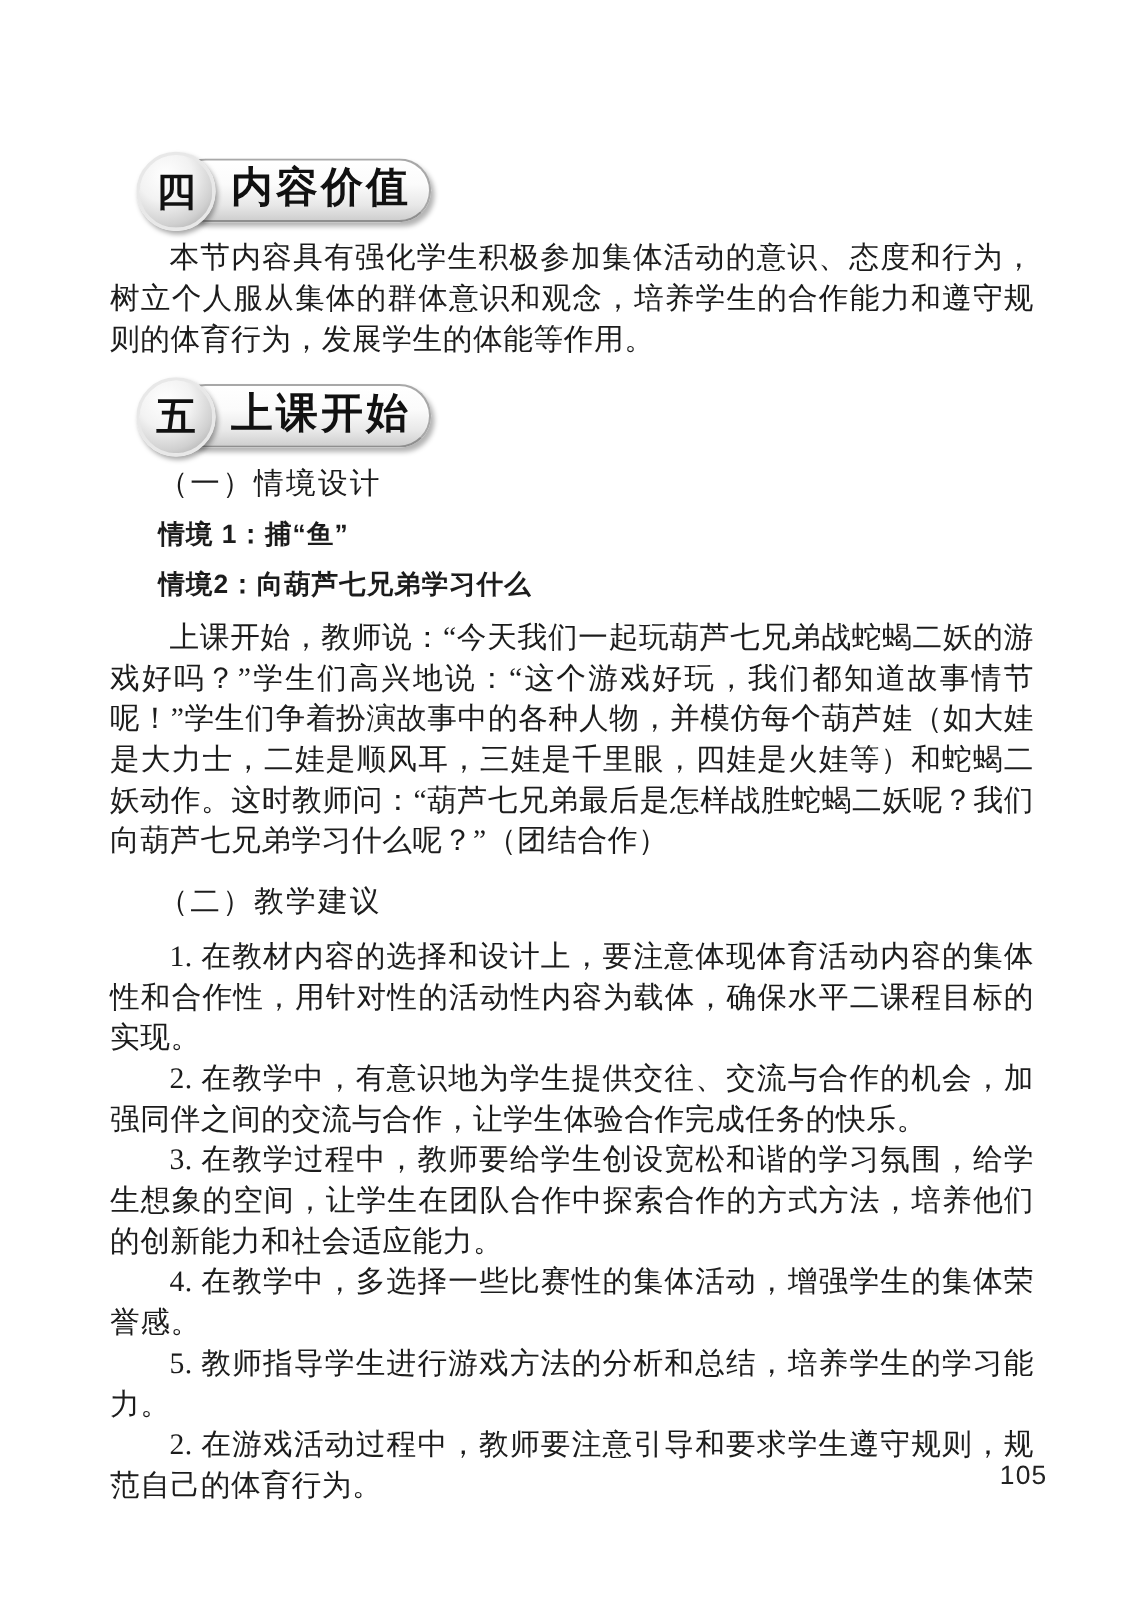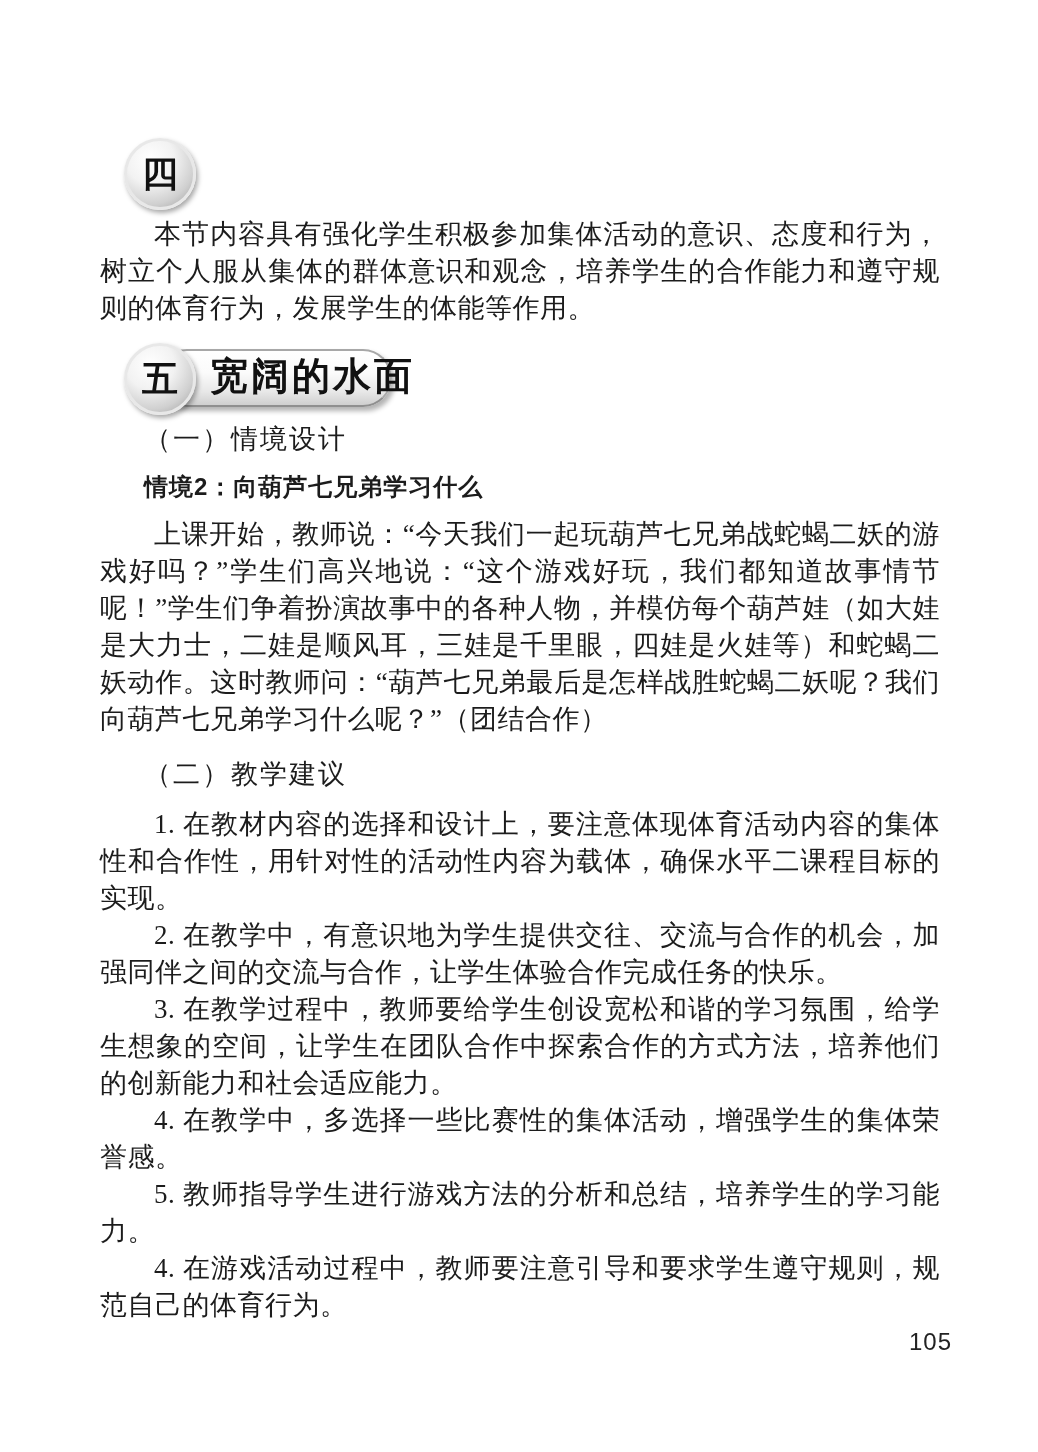--- a/index.html
+++ b/index.html
@@ -107,45 +107,49 @@
     letter-spacing: 1px;
   }
 </style>
 </head>
 <body>
 
 <div class="page">
   <div class="content">
 
     <div class="badge badge-4" style="margin-top:138px;">
+      <div class="badge-pill">
+        <span class="badge-title">内容价值</span>
+      </div>
       <div class="badge-circle">四</div>
     </div>
 
     <p class="body para-1">本节内容具有强化学生积极参加集体活动的意识、态度和行为，树立个人服从集体的群体意识和观念，培养学生的合作能力和遵守规则的体育行为，发展学生的体能等作用。</p>
 
     <div class="badge badge-5">
       <div class="badge-pill">
-        <span class="badge-title">宽阔的水面</span>
+        <span class="badge-title">上课开始</span>
       </div>
       <div class="badge-circle">五</div>
     </div>
 
     <h3 class="sub-heading">（一）情境设计</h3>
 
+    <h4 class="scenario-heading">情境 1：捕“鱼”</h4>
 
     <h4 class="scenario-heading">情境2：向葫芦七兄弟学习什么</h4>
     <p class="body scenario-body">上课开始，教师说：“今天我们一起玩葫芦七兄弟战蛇蝎二妖的游戏好吗？”学生们高兴地说：“这个游戏好玩，我们都知道故事情节呢！”学生们争着扮演故事中的各种人物，并模仿每个葫芦娃（如大娃是大力士，二娃是顺风耳，三娃是千里眼，四娃是火娃等）和蛇蝎二妖动作。这时教师问：“葫芦七兄弟最后是怎样战胜蛇蝎二妖呢？我们向葫芦七兄弟学习什么呢？”（团结合作）</p>
 
     <h3 class="sub-heading sub-heading-2">（二）教学建议</h3>
 
     <div class="suggestion-list">
       <p class="body list-item">1. 在教材内容的选择和设计上，要注意体现体育活动内容的集体性和合作性，用针对性的活动性内容为载体，确保水平二课程目标的实现。</p>
       <p class="body list-item">2. 在教学中，有意识地为学生提供交往、交流与合作的机会，加强同伴之间的交流与合作，让学生体验合作完成任务的快乐。</p>
       <p class="body list-item">3. 在教学过程中，教师要给学生创设宽松和谐的学习氛围，给学生想象的空间，让学生在团队合作中探索合作的方式方法，培养他们的创新能力和社会适应能力。</p>
       <p class="body list-item">4. 在教学中，多选择一些比赛性的集体活动，增强学生的集体荣誉感。</p>
       <p class="body list-item">5. 教师指导学生进行游戏方法的分析和总结，培养学生的学习能力。</p>
-      <p class="body list-item">4. 在游戏活动过程中，教师要注意引导和要求学生遵守规则，规范自己的体育行为。</p>
+      <p class="body list-item">2. 在游戏活动过程中，教师要注意引导和要求学生遵守规则，规范自己的体育行为。</p>
     </div>
 
   </div>
 
   <div class="page-number">105</div>
 </div>
 
 </body></html>

